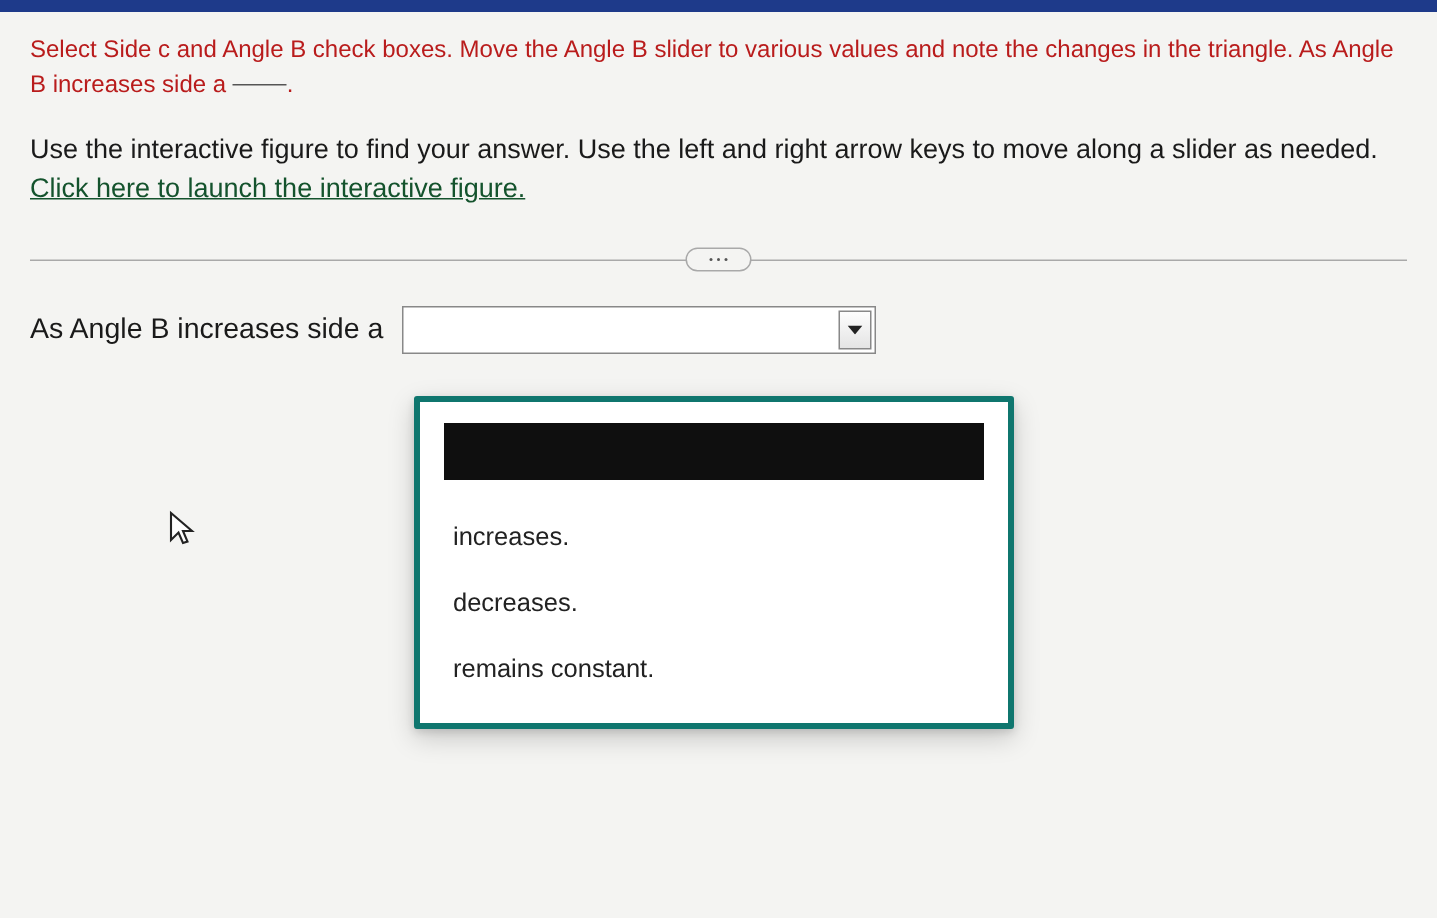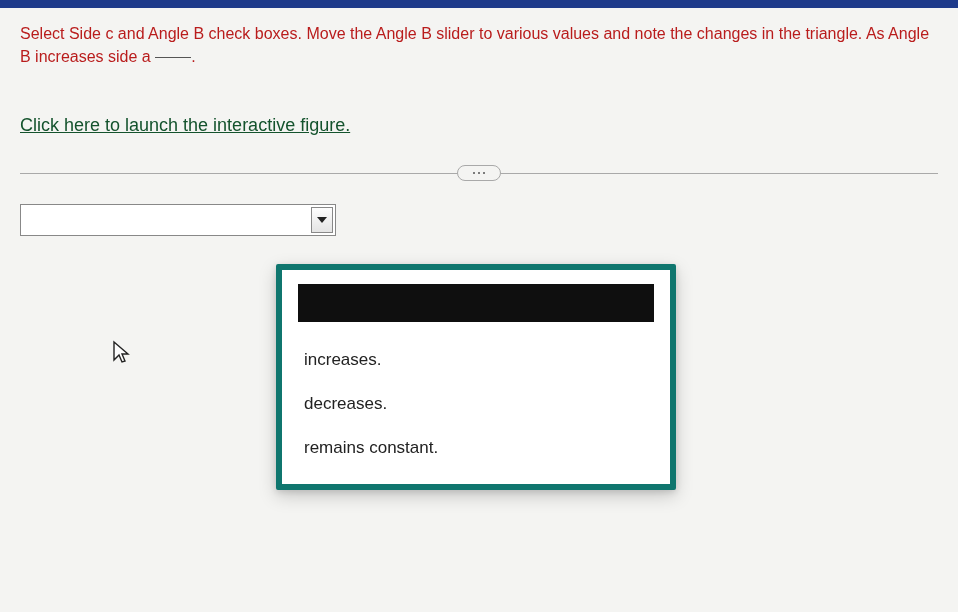--- a/index.html
+++ b/index.html
@@ -104,21 +104,21 @@
       align-items: center;
       justify-content: center;
     }
     .select-box .arrow-btn svg { width: 10px; height: 6px; }
     .dropdown-panel {
       position: absolute;
       top: 264px;
       left: 276px;
       width: 400px;
       background: #fff;
-      border: 6px solid #0f766e;
+      border: 4px solid #0f766e;
       box-shadow: 0 6px 18px rgba(0,0,0,0.18), 0 2px 6px rgba(0,0,0,0.12);
       border-radius: 2px;
       padding: 14px 16px 14px 16px;
     }
     .dropdown-panel .option-blank {
       height: 38px;
       background: #0f0f0f;
       margin-bottom: 16px;
     }
     .dropdown-panel .option {
@@ -137,34 +137,35 @@
 <body>
 
 <div class="top-bar"></div>
 
 <div class="content">
   <p class="question-text">
     <span>Select Side c and Angle B check boxes. Move the Angle B slider to various values and note the changes in the</span>
     <span>triangle. As Angle B increases side a </span><span class="blank"></span><span>.</span>
   </p>
   <p class="instruction-text">
-    <br>
+    <span>Use the interactive figure to find your answer. Use the left and right arrow keys to move along a slider as needed.</span><br>
     <span class="link">Click here to launch the interactive figure.</span>
   </p>
 
   <div class="divider-wrap">
     <div class="divider-line"></div>
     <div class="divider-dots">
       <span class="dot"></span>
         <span class="dot"></span>
         <span class="dot"></span>
     </div>
   </div>
 
   <div class="answer-row">
+    <span class="answer-label">As Angle B increases side a</span>
     <div class="select-box">
       <span></span>
       <div class="arrow-btn">
         <svg viewBox="0 0 10 6">
             <path d="M0 0 L10 0 L5 6 Z" fill="#222"></path>
           </svg>
       </div>
     </div>
   </div>
 </div>

